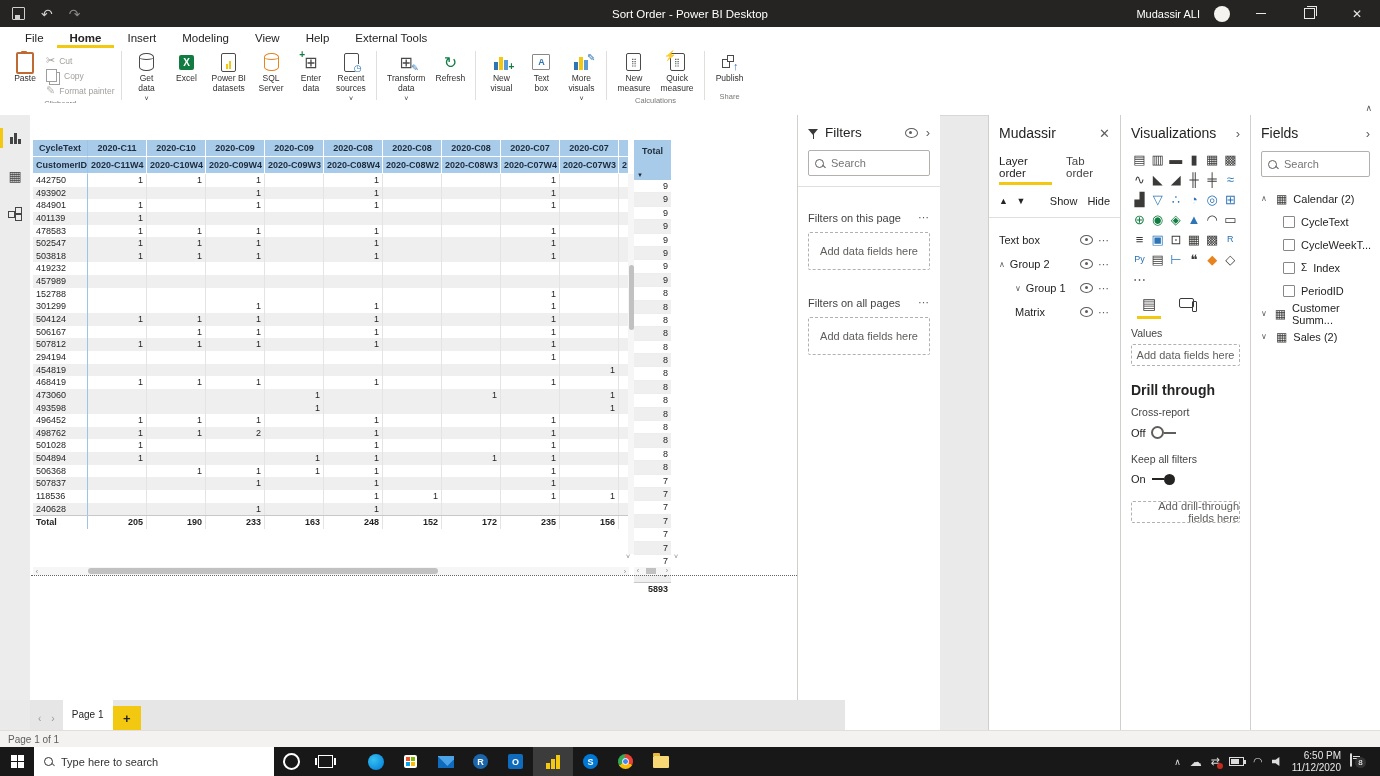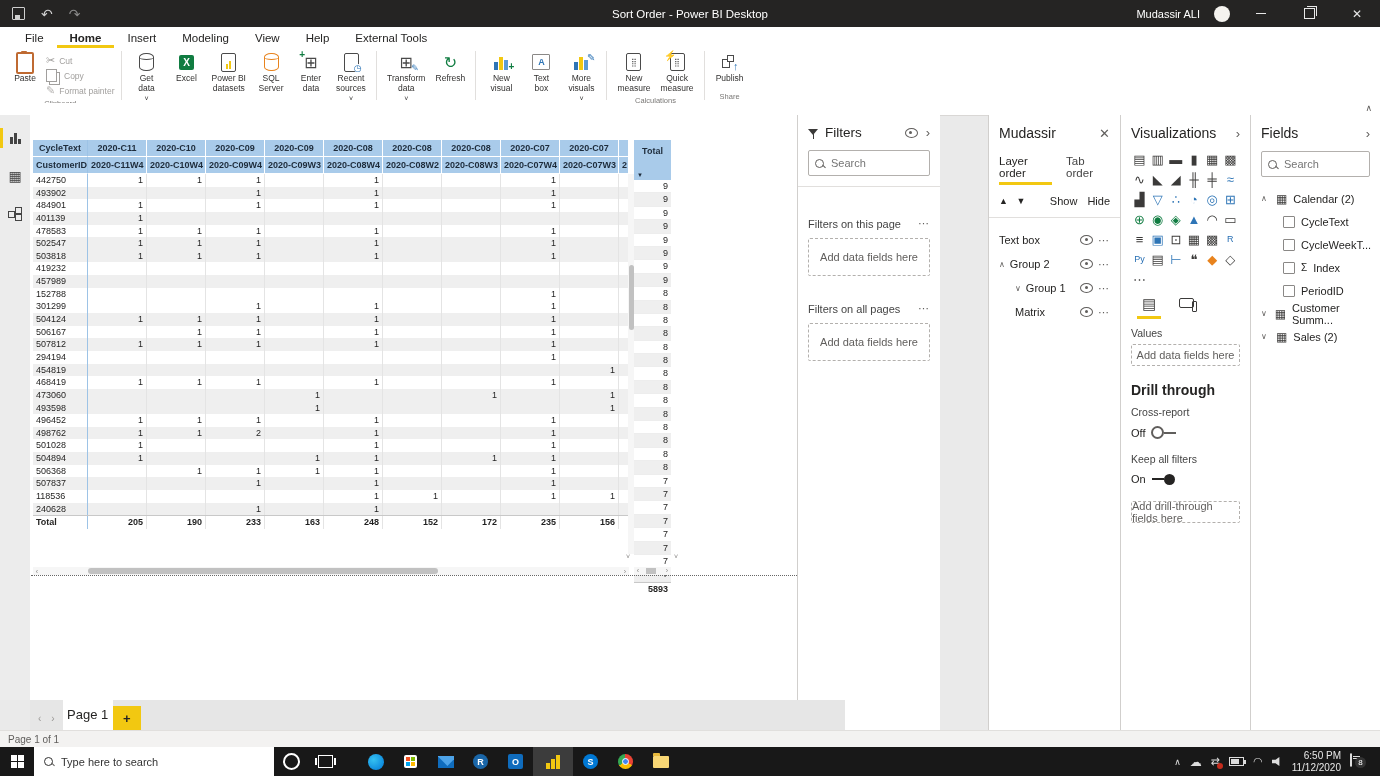--- a/index.html
+++ b/index.html
@@ -134,22 +134,22 @@
   .pane{top:115px;height:615px;background:#fff;border-left:1px solid #d1cfcd;box-sizing:border-box;padding:10px;overflow:hidden}
   .panetitle{display:flex;align-items:center;gap:6px;font-size:13.5px;color:#252423}
   .chevR{margin-left:auto;font-size:13px;color:#605e5c}
   .eye{width:11px;height:8px;border:1px solid #605e5c;border-radius:50%;position:relative;display:inline-block}
   .eye::after{content:"";position:absolute;left:3.5px;top:2px;width:3px;height:3px;border-radius:50%;background:#605e5c}
   .dots{color:#605e5c;font-size:11px;letter-spacing:1px}
   .searchbox{margin-top:10px;height:24px;border:1px solid #b3b0ad;border-radius:2px;display:flex;align-items:center;padding:0 6px;gap:5px;background:#fff}
   .mag{width:7px;height:7px;border:1.3px solid #605e5c;border-radius:50%;position:relative;flex:none}
   .mag::after{content:"";position:absolute;left:6px;top:6px;width:4px;height:1.3px;background:#605e5c;transform:rotate(45deg)}
   .searchbox input{border:0;outline:0;font-size:11px;width:100%;font-family:"Liberation Sans",sans-serif;color:#252423}
-  .sectionrow{display:flex;align-items:center;margin-top:30px;font-size:11px;color:#444}
-  .dashbox{margin-top:8px;border:1px dashed #b3b0ad;border-radius:2px;height:36px;display:flex;align-items:center;justify-content:center;font-size:11px;color:#605e5c;text-align:left}
+  .sectionrow{display:flex;align-items:center;margin-top:24px;font-size:11px;color:#444}
+  .dashbox{margin-top:8px;border:1px dashed #b3b0ad;border-radius:2px;height:36px;display:flex;align-items:center;justify-content:center;font-size:11px;color:#605e5c;text-align:right}
   .hdiv{height:1px;background:#e1dfdd;margin:10px -10px 0 -10px}
 
   
   #filters{left:797px;width:143px}
   .funnel{width:11px;height:8px;position:relative}
   .funnel::before{content:"";position:absolute;left:0;top:0;border-left:5.5px solid transparent;border-right:5.5px solid transparent;border-top:6px solid #3b3a39}
   .funnel::after{content:"";position:absolute;left:4.6px;top:5px;width:1.8px;height:5px;background:#3b3a39}
 
   
   #selection{left:988px;width:132px}
@@ -190,21 +190,21 @@
   .frow{display:flex;align-items:center;height:23px;gap:6px;font-size:11px;color:#252423}
   .frow .chev{width:9px}
   .ticon{font-size:12px;color:#3b3a39}
   .frow.field{padding-left:22px}
   .cb{width:10px;height:10px;border:1px solid #8a8886;border-radius:1px;background:#fff;flex:none}
   .sigma{font-size:10px;color:#252423}
 
   
   #pagestrip{left:30px;top:700px;width:815px;height:30px;background:#e6e6e6;display:flex;align-items:flex-end}
   .pgnav{display:flex;gap:10px;align-items:center;height:24px;padding:0 8px;color:#9a9896;font-size:10px}
-  #pagetab{height:32px;background:#fff;min-width:50px;display:flex;align-items:center;justify-content:center;font-size:13px;color:#252423}
+  #pagetab{height:32px;background:#fff;min-width:50px;display:flex;align-items:center;justify-content:center;font-size:10px;color:#252423}
   #addpage{height:24px;width:28px;background:#f2c811;display:flex;align-items:center;justify-content:center;font-size:13px;color:#252423;font-weight:bold}
   #statusbar{left:0;top:730px;width:1380px;height:17px;background:#f3f2f1;border-top:1px solid #e1dfdd;display:flex;align-items:center;padding-left:8px;font-size:10px;color:#605e5c;box-sizing:border-box}
 
   
   #taskbar{left:0;top:747px;width:1380px;height:29px;background:#181818;display:flex;align-items:center}
   #startbtn{width:34px;height:29px;display:flex;align-items:center;justify-content:center}
   .winlogo{display:grid;grid-template-columns:6px 6px;grid-template-rows:6px 6px;gap:1px}
   .winlogo i{background:#fff}
   #tsearch{width:240px;height:29px;background:#fff;display:flex;align-items:center;gap:8px;padding:0 10px;box-sizing:border-box}
   #tsearch .mag{border-color:#333}.#tsearch .mag::after{background:#333}

